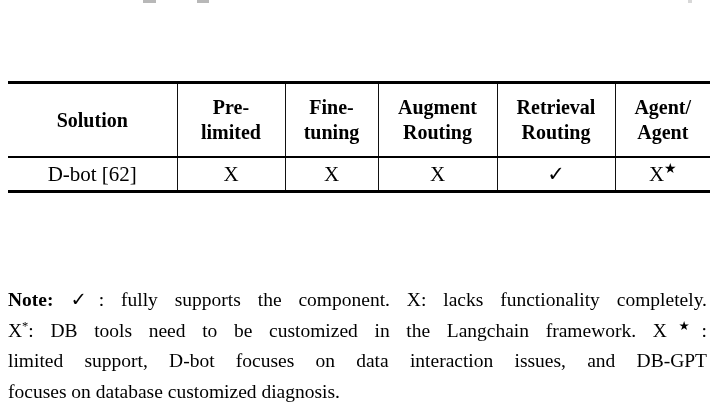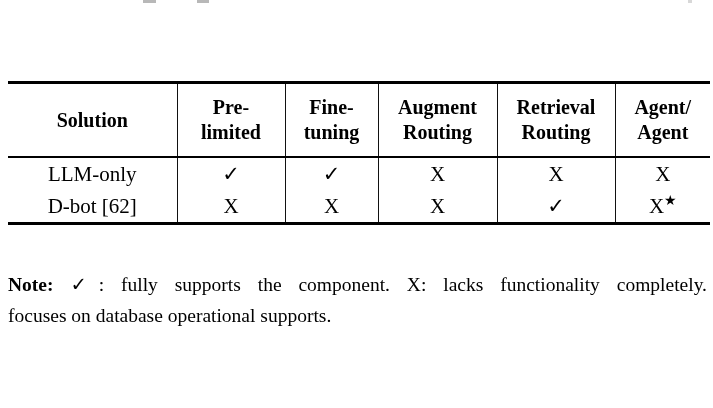--- a/index.html
+++ b/index.html
@@ -68,21 +68,21 @@
   td sup {
     font-size: 14px;
     line-height: 0;
     vertical-align: super;
   }
   td sup:empty { display: none; }
 
   .note {
     position: absolute;
     left: 8px;
-    top: 270px;
+    top: 285px;
     width: 699px;
     font-size: 19.5px;
     line-height: 30.5px;
   }
   .note-line {
     text-align: justify;
     text-align-last: justify;
     white-space: normal;
   }
   .note-line.last {
@@ -133,34 +133,28 @@
         <span>Routing</span>
       </th>
       <th>
         <span>Agent/</span><br>
         <span>Agent</span>
       </th>
     </tr>
   </thead>
   <tbody>
     <tr>
-      <td class="solution">LLM-only</td>
-      <td><span class="mark">✓</span></td>
-      <td><span class="mark">✓</span></td>
-      <td><span class="mark">X</span></td>
-      <td><span class="mark">X</span></td>
-      <td><span class="mark">X</span></td>
-    </tr>
-    <tr>
       <td class="solution">D-bot [62]</td>
       <td><span class="mark">X</span></td>
       <td><span class="mark">X</span></td>
       <td><span class="mark">X</span></td>
       <td><span class="mark">✓</span></td>
       <td><span class="mark">X</span><sup>★</sup></td>
     </tr>
   </tbody>
 </table>
 
 <div class="note">
   <div class="note-line"><b>Note:</b><span> ✓: fully supports the component. X: lacks functionality completely.</span></div>
-  <div class="note-line last"><span>focuses on database operational supports.</span></div>
+  <div class="note-line"><span>X</span><sup>*</sup><span>: DB tools need to be customized in the Langchain framework. X</span><sup>★</sup><span>:</span></div>
+  <div class="note-line"><span>limited support, D-bot focuses on data interaction issues, and DB-GPT</span></div>
+  <div class="note-line last"><span>focuses on database customized diagnosis.</span></div>
 </div>
 
 </body></html>

